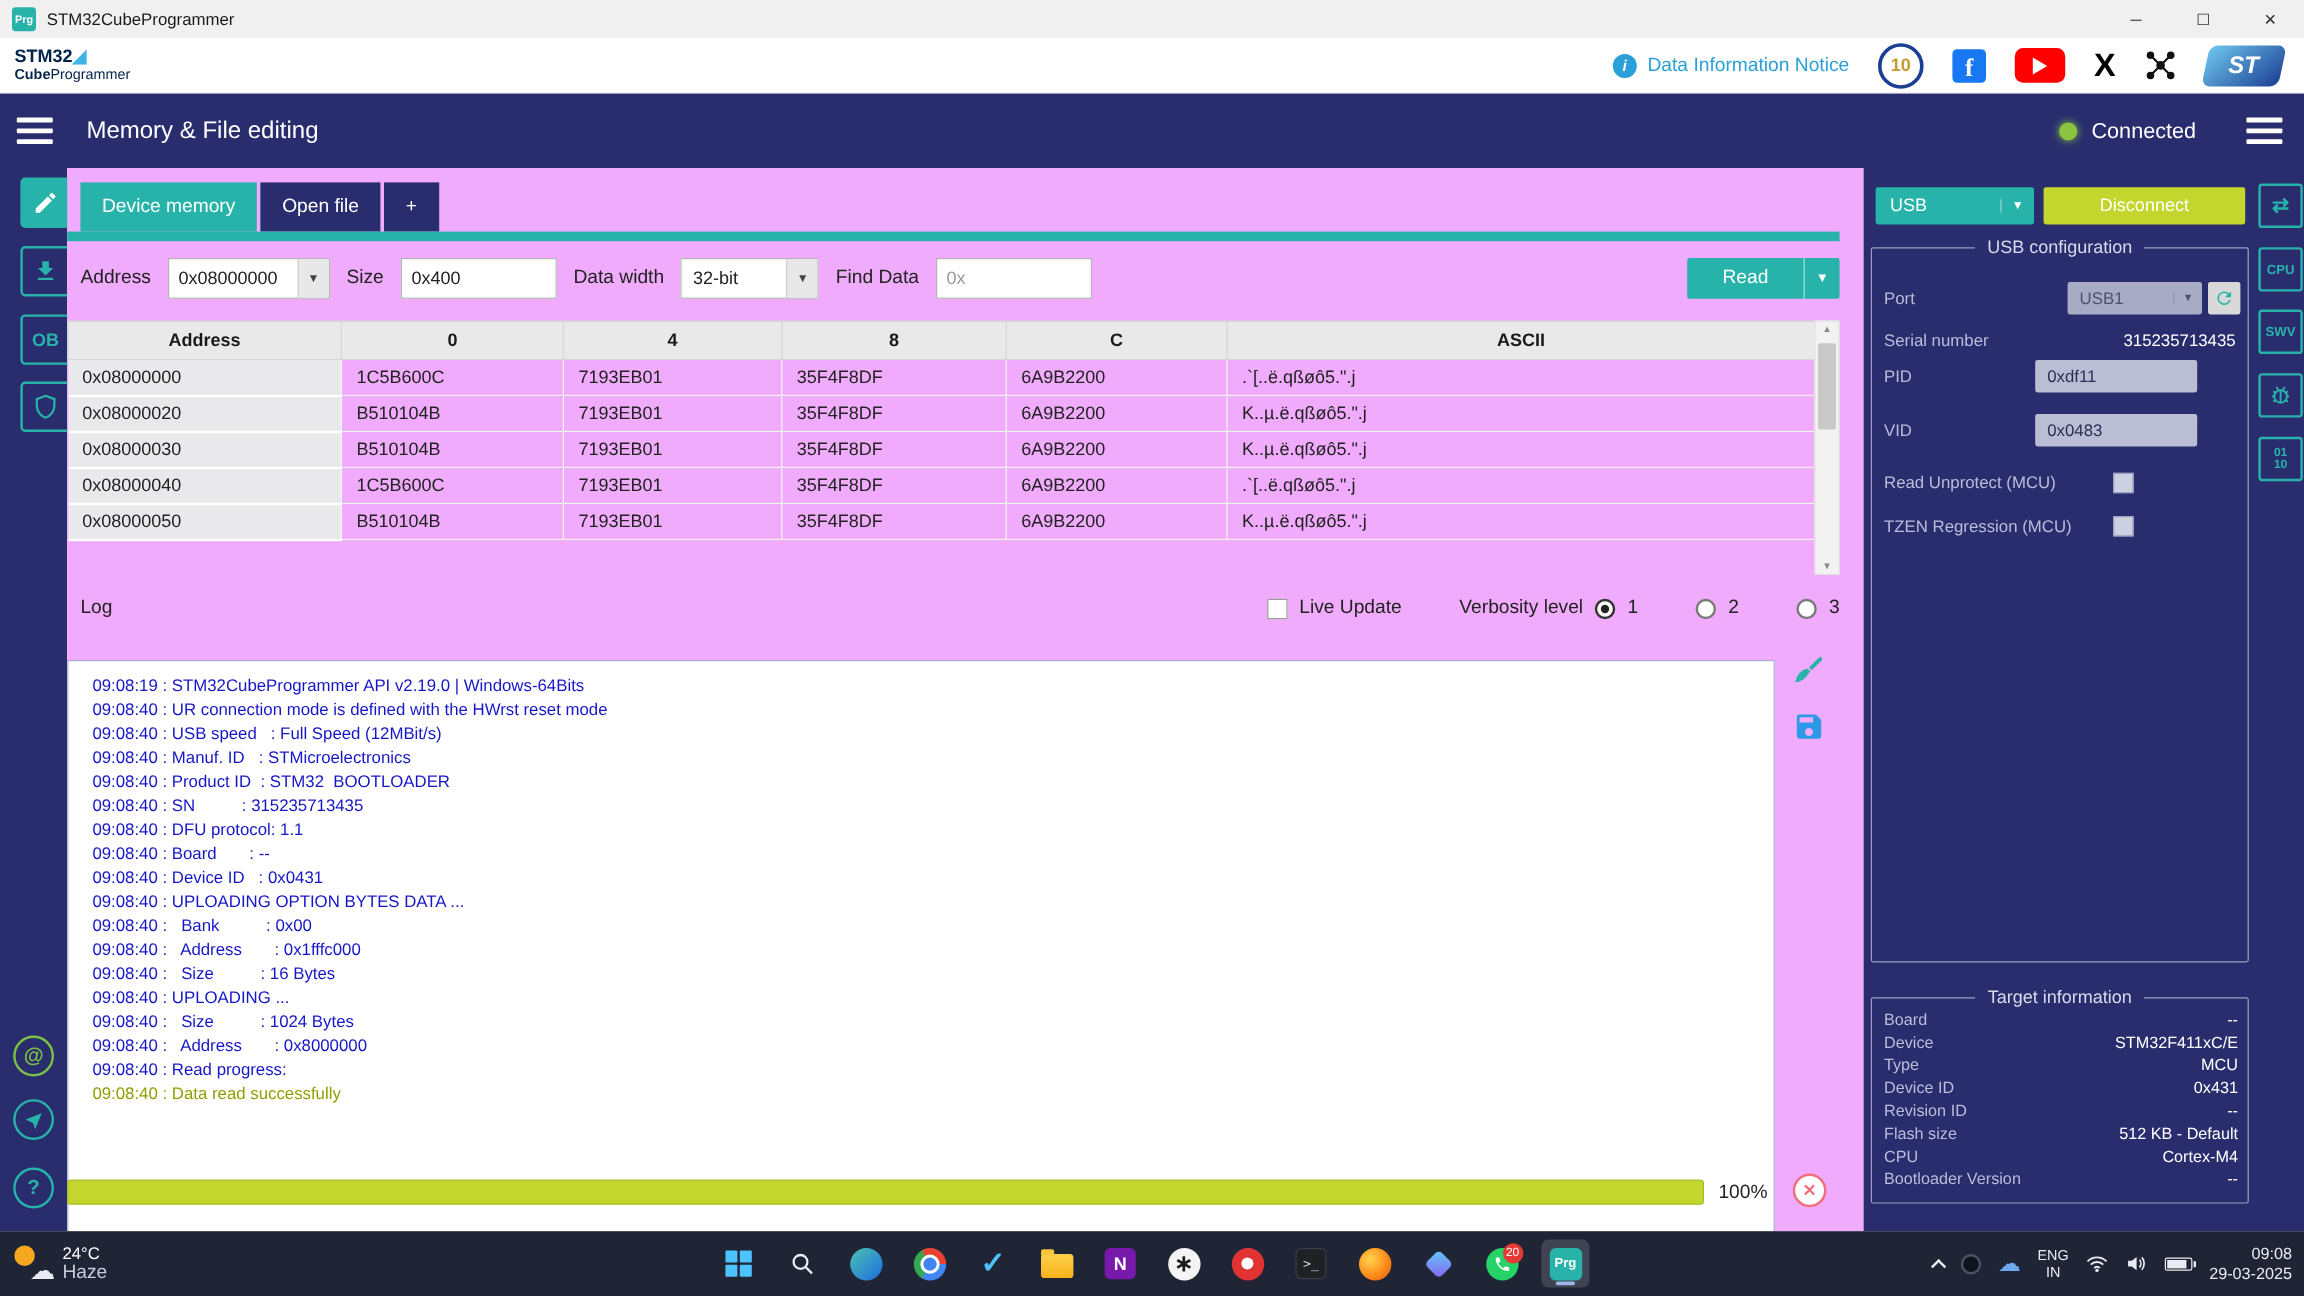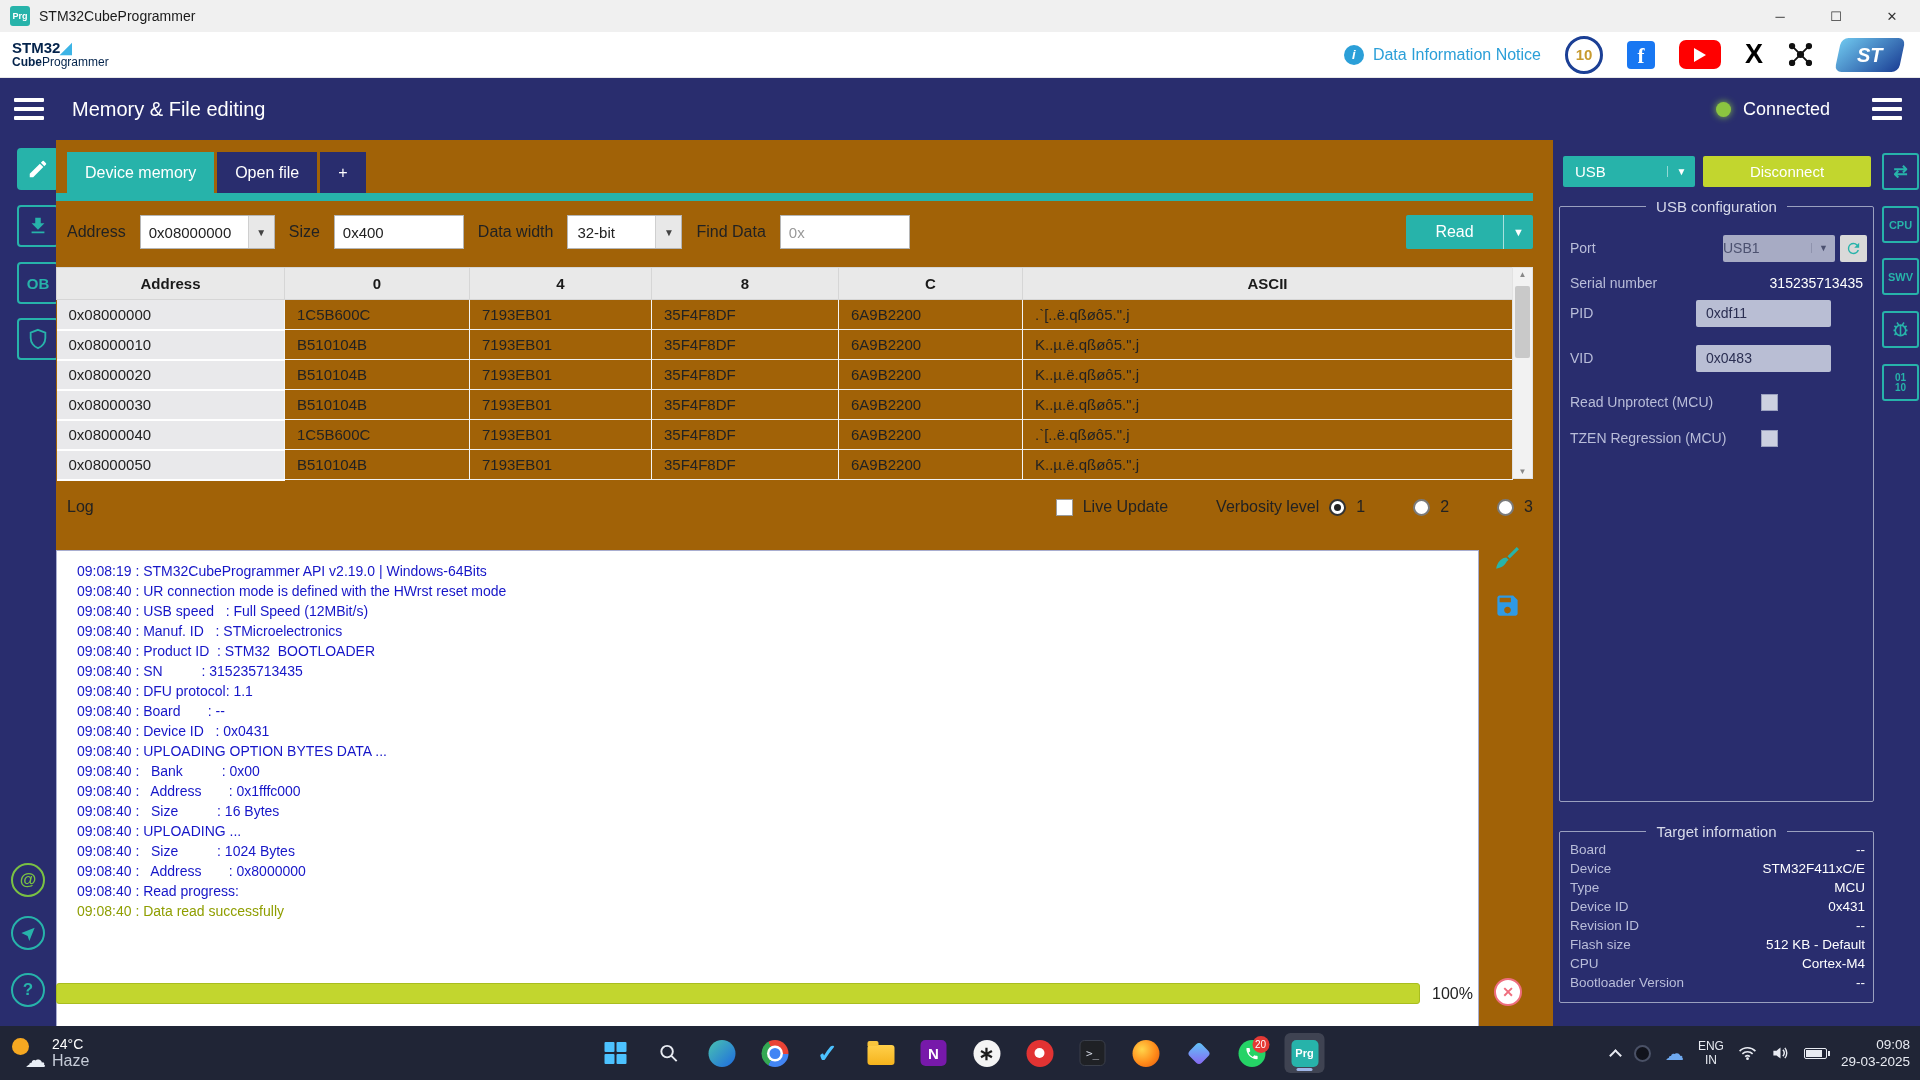--- a/index.html
+++ b/index.html
@@ -55,21 +55,21 @@
   
   .sidebar{position:absolute;left:0;top:140px;width:56px;height:886px;background:var(--navy);}
   .side-btn{position:absolute;left:17px;width:42px;height:42px;border:2px solid var(--teal);border-radius:4px;
             display:flex;align-items:center;justify-content:center;color:var(--teal);font-weight:bold;font-size:15px;}
   .side-btn.active{background:var(--teal);color:#fff;}
   .side-circle{position:absolute;left:11px;width:34px;height:34px;border-radius:50%;border:2px solid var(--teal);
                color:var(--teal);display:flex;align-items:center;justify-content:center;font-size:17px;font-weight:bold;}
   .side-circle.green{border-color:#7ac143;color:#7ac143;}
 
   
-  .main{position:absolute;left:56px;top:140px;width:1497px;height:886px;background:#a16207;}
+  .main{position:absolute;left:56px;top:140px;width:1497px;height:886px;background:#f0abfc;}
   .tabs{position:absolute;left:11px;top:12px;display:flex;gap:3px;}
   .tab{height:41px;display:flex;align-items:center;justify-content:center;font-size:16px;color:#fff;
        padding:0 18px;background:var(--navy);}
   .tab.active{background:var(--teal);}
   .tabs-underline{position:absolute;left:0;top:53px;width:1477px;height:8px;background:var(--teal);}
 
   .controls{position:absolute;left:11px;top:70px;width:1466px;height:44px;display:flex;align-items:center;
             gap:14px;font-size:16px;color:#222;}
   .combo{width:135px;height:34px;border:1px solid #b5b5b5;display:flex;align-items:center;background:#fff;}
   .combo input{border:none;outline:none;flex:1;min-width:0;padding:0 8px;font-size:15px;color:#222;font-family:inherit;background:transparent;}
@@ -123,21 +123,21 @@
   .if-select .arr{width:28px;text-align:center;font-size:10px;color:#fff;border-left:1px solid rgba(255,255,255,.5);}
   .disconnect-btn{width:168px;height:31px;background:var(--lime);color:#fff;font-size:15px;
                   display:flex;align-items:center;justify-content:center;border-radius:2px;}
   fieldset.group{position:absolute;left:6px;width:315px;border:1px solid #9aa0bf;border-radius:2px;}
   fieldset.group legend{margin:0 auto;text-align:center;padding:0 10px;font-size:15px;color:#d7daea;}
   #usb-group{top:58px;height:604px;}
   #target-group{top:683px;height:180px;}
   .prow{display:flex;align-items:center;min-height:30px;color:#b9bdd9;font-size:14px;padding-left:10px;}
   .prow .plabel{flex:1;}
   .port-select{width:112px;height:27px;background:#a7abc4;color:#4c5170;display:flex;align-items:center;border-radius:2px;}
-  .port-select .lbl{flex:1;font-size:14px;}
+  .port-select .lbl{flex:1;padding-left:10px;font-size:14px;}
   .port-select .arr{width:24px;text-align:center;font-size:9px;border-left:1px solid #8f93ad;}
   .refresh-btn{width:27px;height:27px;background:#d9d9d9;margin:0 6px 0 5px;border-radius:2px;
                display:flex;align-items:center;justify-content:center;}
   .pvalue{color:#fff;margin-right:10px;}
   .pid-box{width:135px;height:27px;background:#b9bed4;color:#2b2f52;display:flex;align-items:center;
            padding-left:10px;border-radius:2px;margin-right:42px;font-size:14px;}
   .pcheck{width:17px;height:17px;background:#ccd0e0;border:1px solid #9aa0bf;margin-right:95px;}
   .trow{display:flex;font-size:13.5px;line-height:19px;padding:0 8px 0 10px;}
   .trow .plabel{flex:1;color:#b9bdd9;}
   .trow .tval{color:#fff;}
@@ -341,28 +341,20 @@
       <tbody>
         <tr>
           <td class="addr">0x08000000</td>
           <td>1C5B600C</td>
           <td>7193EB01</td>
           <td>35F4F8DF</td>
           <td>6A9B2200</td>
           <td>.`[..ë.qßøô5.".j</td>
         </tr>
         <tr>
-          <td class="addr">0x08000010</td>
-          <td>B510104B</td>
-          <td>7193EB01</td>
-          <td>35F4F8DF</td>
-          <td>6A9B2200</td>
-          <td>K..µ.ë.qßøô5.".j</td>
-        </tr>
-        <tr>
           <td class="addr">0x08000020</td>
           <td>B510104B</td>
           <td>7193EB01</td>
           <td>35F4F8DF</td>
           <td>6A9B2200</td>
           <td>K..µ.ë.qßøô5.".j</td>
         </tr>
         <tr>
           <td class="addr">0x08000030</td>
           <td>B510104B</td>

